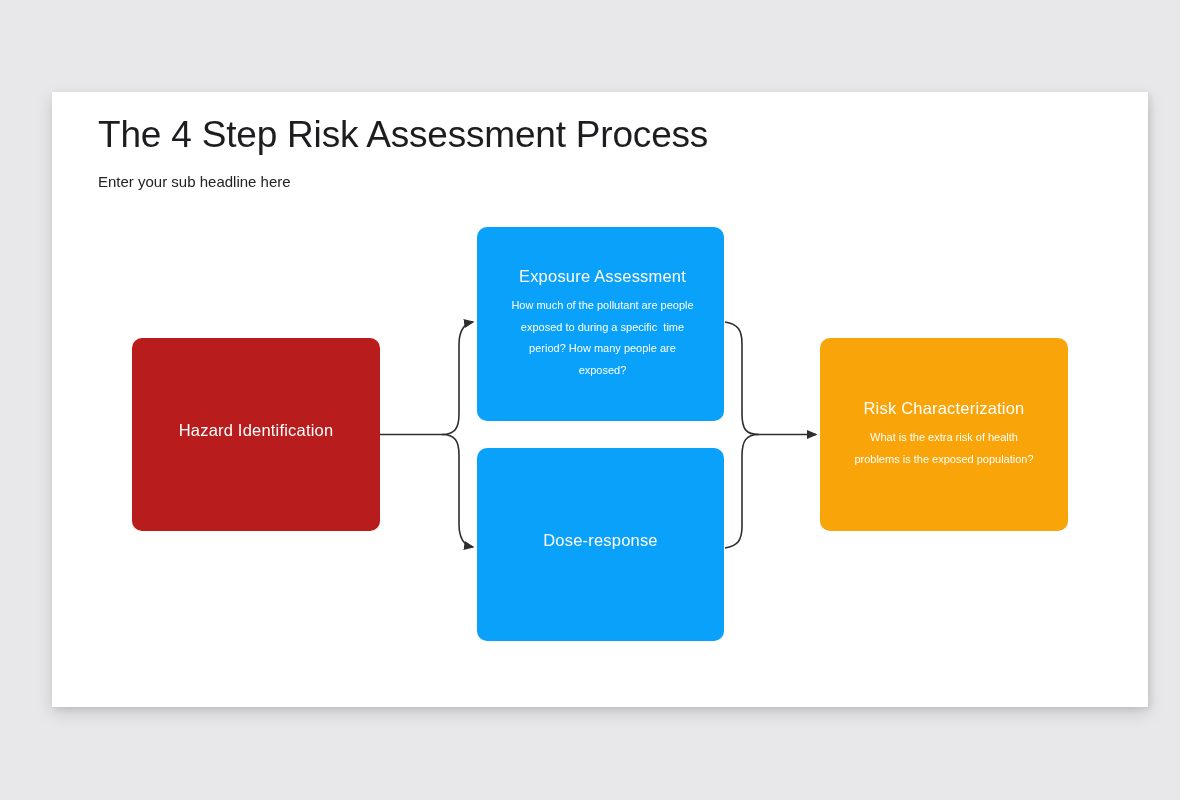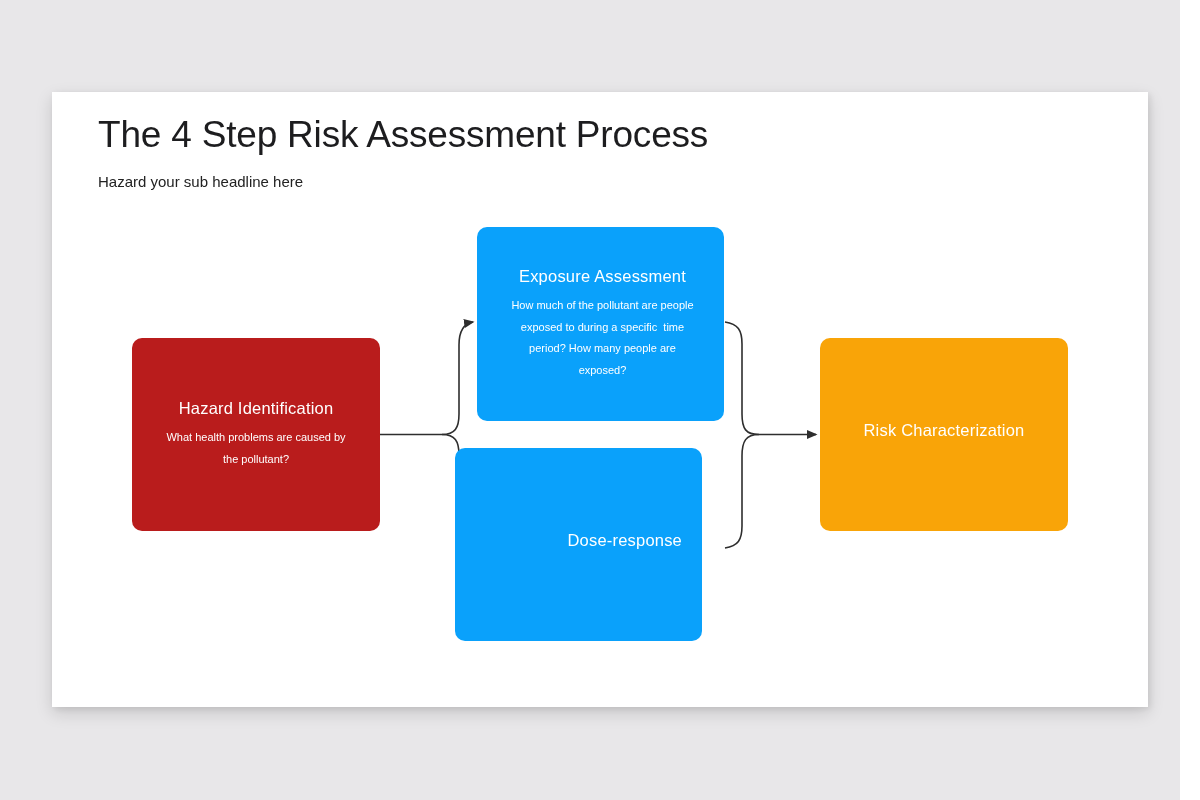--- a/index.html
+++ b/index.html
@@ -63,66 +63,66 @@
     margin-bottom: 9px;
   }
   .node-desc {
     font-size: 11px;
     font-weight: 400;
     line-height: 21.5px;
     white-space: pre-wrap;
   }
   .node-hazard  { left: 80px;  top: 246px; width: 248px; height: 193px; }
   .node-exposure{ left: 425px; top: 135px; width: 247px; height: 194px; }
-  .node-dose    { left: 403px; top: 356px; width: 247px; height: 193px; align-items: flex-end; }
+  .node-dose    { left: 425px; top: 356px; width: 247px; height: 193px; }
   .node-risk    { left: 768px; top: 246px; width: 248px; height: 193px; }
 </style>
 </head>
 <body>
 
 <div class="stage">
   <div class="slide">
 
     <h1 class="slide-title">The 4 Step Risk Assessment Process</h1>
-    <p class="slide-subtitle">Hazard your sub headline here</p>
+    <p class="slide-subtitle">Enter your sub headline here</p>
 
     <div class="diagram">
 
       <svg class="connectors" viewBox="0 0 1096 615" xmlns="http://www.w3.org/2000/svg">
         <defs>
           <marker id="arrowhead" markerWidth="11" markerHeight="9" refX="9" refY="4.5" orient="auto" markerUnits="userSpaceOnUse">
             <path d="M0,0 L10.5,4.5 L0,9 Z" style="fill: rgb(46, 46, 46);"></path>
           </marker>
         </defs>
         <g fill="none" stroke-width="1.6">
           <path d="M328,342.5 H390" style="stroke: rgb(46, 46, 46);"></path>
           <path marker-end="url(#arrowhead)" d="M390,342.5 C403,342.5 407,336 407,322 L407,253 C407,238 412,231.5 421,230" style="stroke: rgb(46, 46, 46);"></path>
           <path marker-end="url(#arrowhead)" d="M390,342.5 C403,342.5 407,349 407,363 L407,432 C407,447 412,453.5 421,455" style="stroke: rgb(46, 46, 46);"></path>
           <path marker-end="url(#arrowhead)" d="M673,230 C686,232 690,238 690,252 L690,322 C690,337 694,342.5 707,342.5 H764" style="stroke: rgb(46, 46, 46);"></path>
           <path d="M673,456 C686,454 690,448 690,434 L690,364 C690,349 694,342.5 707,342.5" style="stroke: rgb(46, 46, 46);"></path>
         </g>
       </svg>
 
       <div class="node node-hazard" style="background-color: #b91c1c;">
         <div class="node-title">Hazard Identification</div>
-        <div class="node-desc">What health problems are caused by
-the pollutant?</div>
       </div>
 
       <div class="node node-exposure" style="background-color: rgb(10, 161, 251); padding-left: 24px;">
         <div class="node-title">Exposure Assessment</div>
         <div class="node-desc">How much of the pollutant are people
 exposed to during a specific  time
 period? How many people are
 exposed?</div>
       </div>
 
       <div class="node node-dose" style="background-color: rgb(10, 161, 251);">
         <div class="node-title">Dose-response</div>
       </div>
 
       <div class="node node-risk" style="background-color: rgb(249, 164, 8);">
         <div class="node-title">Risk Characterization</div>
+        <div class="node-desc">What is the extra risk of health
+problems is the exposed population?</div>
       </div>
 
     </div>
   </div>
 </div>
 
 </body></html>

